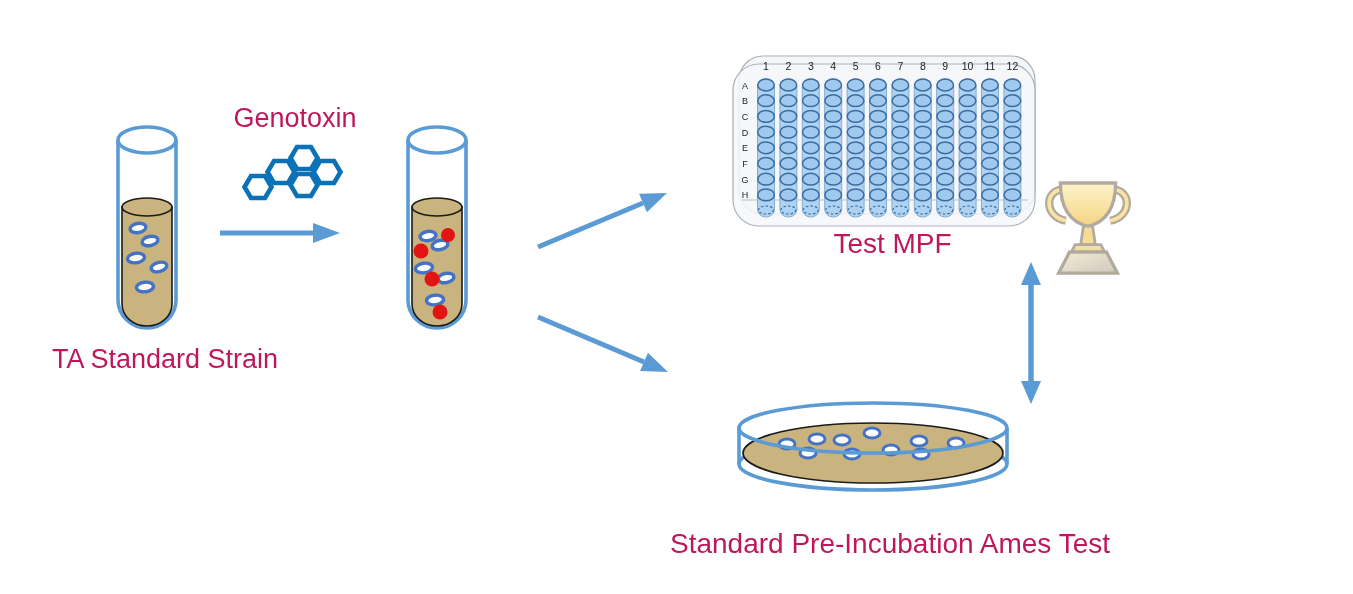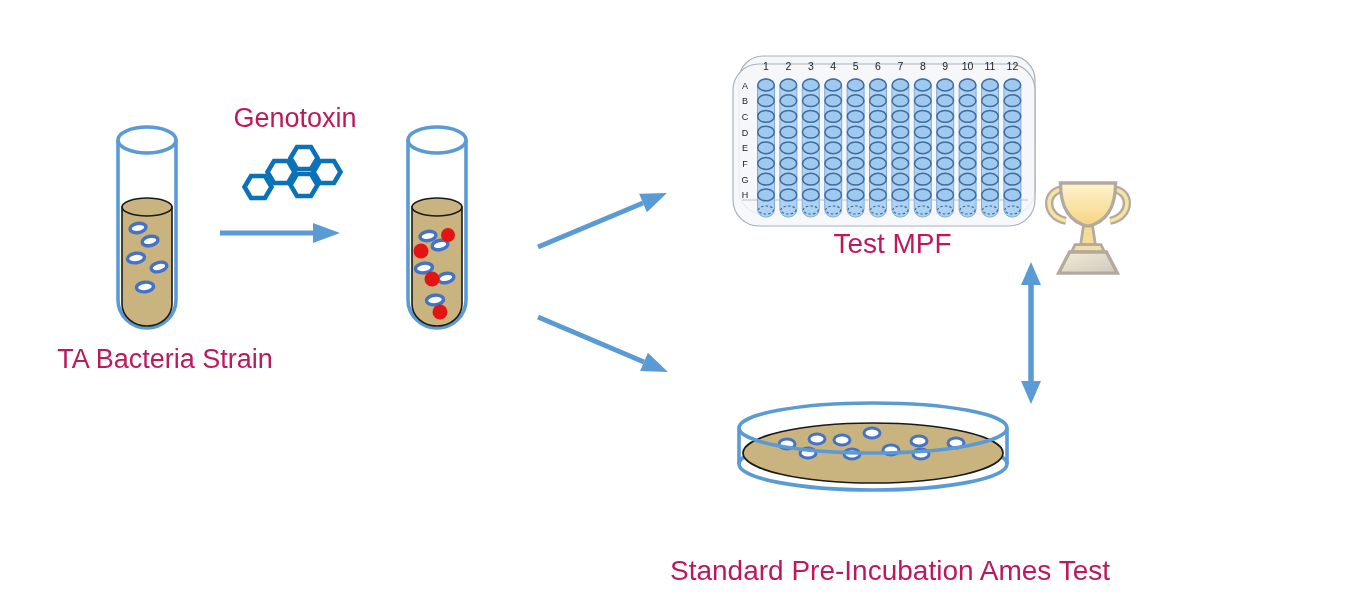--- a/index.html
+++ b/index.html
@@ -29,21 +29,21 @@
     <g fill="#ffffff" stroke="#4472C4" stroke-width="3.4">
       <ellipse cx="32" cy="116" rx="8" ry="4.6" transform="rotate(-10 32 116)"></ellipse>
       <ellipse cx="44" cy="129" rx="8" ry="4.6" transform="rotate(-12 44 129)"></ellipse>
       <ellipse cx="30" cy="146" rx="8.5" ry="4.8" transform="rotate(-8 30 146)"></ellipse>
       <ellipse cx="53" cy="155" rx="8" ry="4.6" transform="rotate(-14 53 155)"></ellipse>
       <ellipse cx="39" cy="175" rx="8.5" ry="4.8" transform="rotate(-6 39 175)"></ellipse>
     </g>
     <ellipse cx="41" cy="28" rx="29" ry="13" fill="#ffffff" stroke="#5B9BD5" stroke-width="3.6"></ellipse>
   </svg>
 
-  <div class="label center" style="left:25px;top:344px;width:280px">TA Bacteria Strain</div>
+  <div class="label center" style="left:25px;top:344px;width:280px">TA Standard Strain</div>
 
   <div class="label center" style="left:222px;top:103px;width:146px">Genotoxin</div>
 
   <svg class="abs" style="left:236px;top:138px" width="112" height="70" viewBox="0 0 112 70" fill="none" stroke="#0B72B8" stroke-width="4.6" stroke-linejoin="miter">
     <polygon points="54.5,20 61,9 75,9 81.5,20 75,31 61,31"></polygon>
     <polygon points="77.5,34 84,23 98,23 104.5,34 98,45 84,45"></polygon>
     <polygon points="31.5,34 38,23 52,23 58.5,34 52,45 38,45"></polygon>
     <polygon points="54.5,47 61,36 75,36 81.5,47 75,58 61,58"></polygon>
     <polygon points="8.5,49 15,38 29,38 35.5,49 29,60 15,60"></polygon>
   </svg>
@@ -276,15 +276,15 @@
       <ellipse cx="119" cy="58" rx="8" ry="5"></ellipse>
       <ellipse cx="139" cy="37" rx="8" ry="5"></ellipse>
       <ellipse cx="158" cy="54" rx="8" ry="5"></ellipse>
       <ellipse cx="186" cy="45" rx="8" ry="5"></ellipse>
       <ellipse cx="188" cy="58" rx="8" ry="5"></ellipse>
       <ellipse cx="223" cy="47" rx="8" ry="5"></ellipse>
     </g>
     <ellipse cx="140" cy="32" rx="134" ry="25" fill="none" stroke="#5B9BD5" stroke-width="3.6"></ellipse>
   </svg>
 
-  <div class="label center" style="left:635px;top:555px;width:510px;font-size:28px">Standard Pre-Incubation Ames Test</div>
+  <div class="label center" style="left:635px;top:528px;width:510px;font-size:28px">Standard Pre-Incubation Ames Test</div>
 
 </div>
 
 </body></html>

